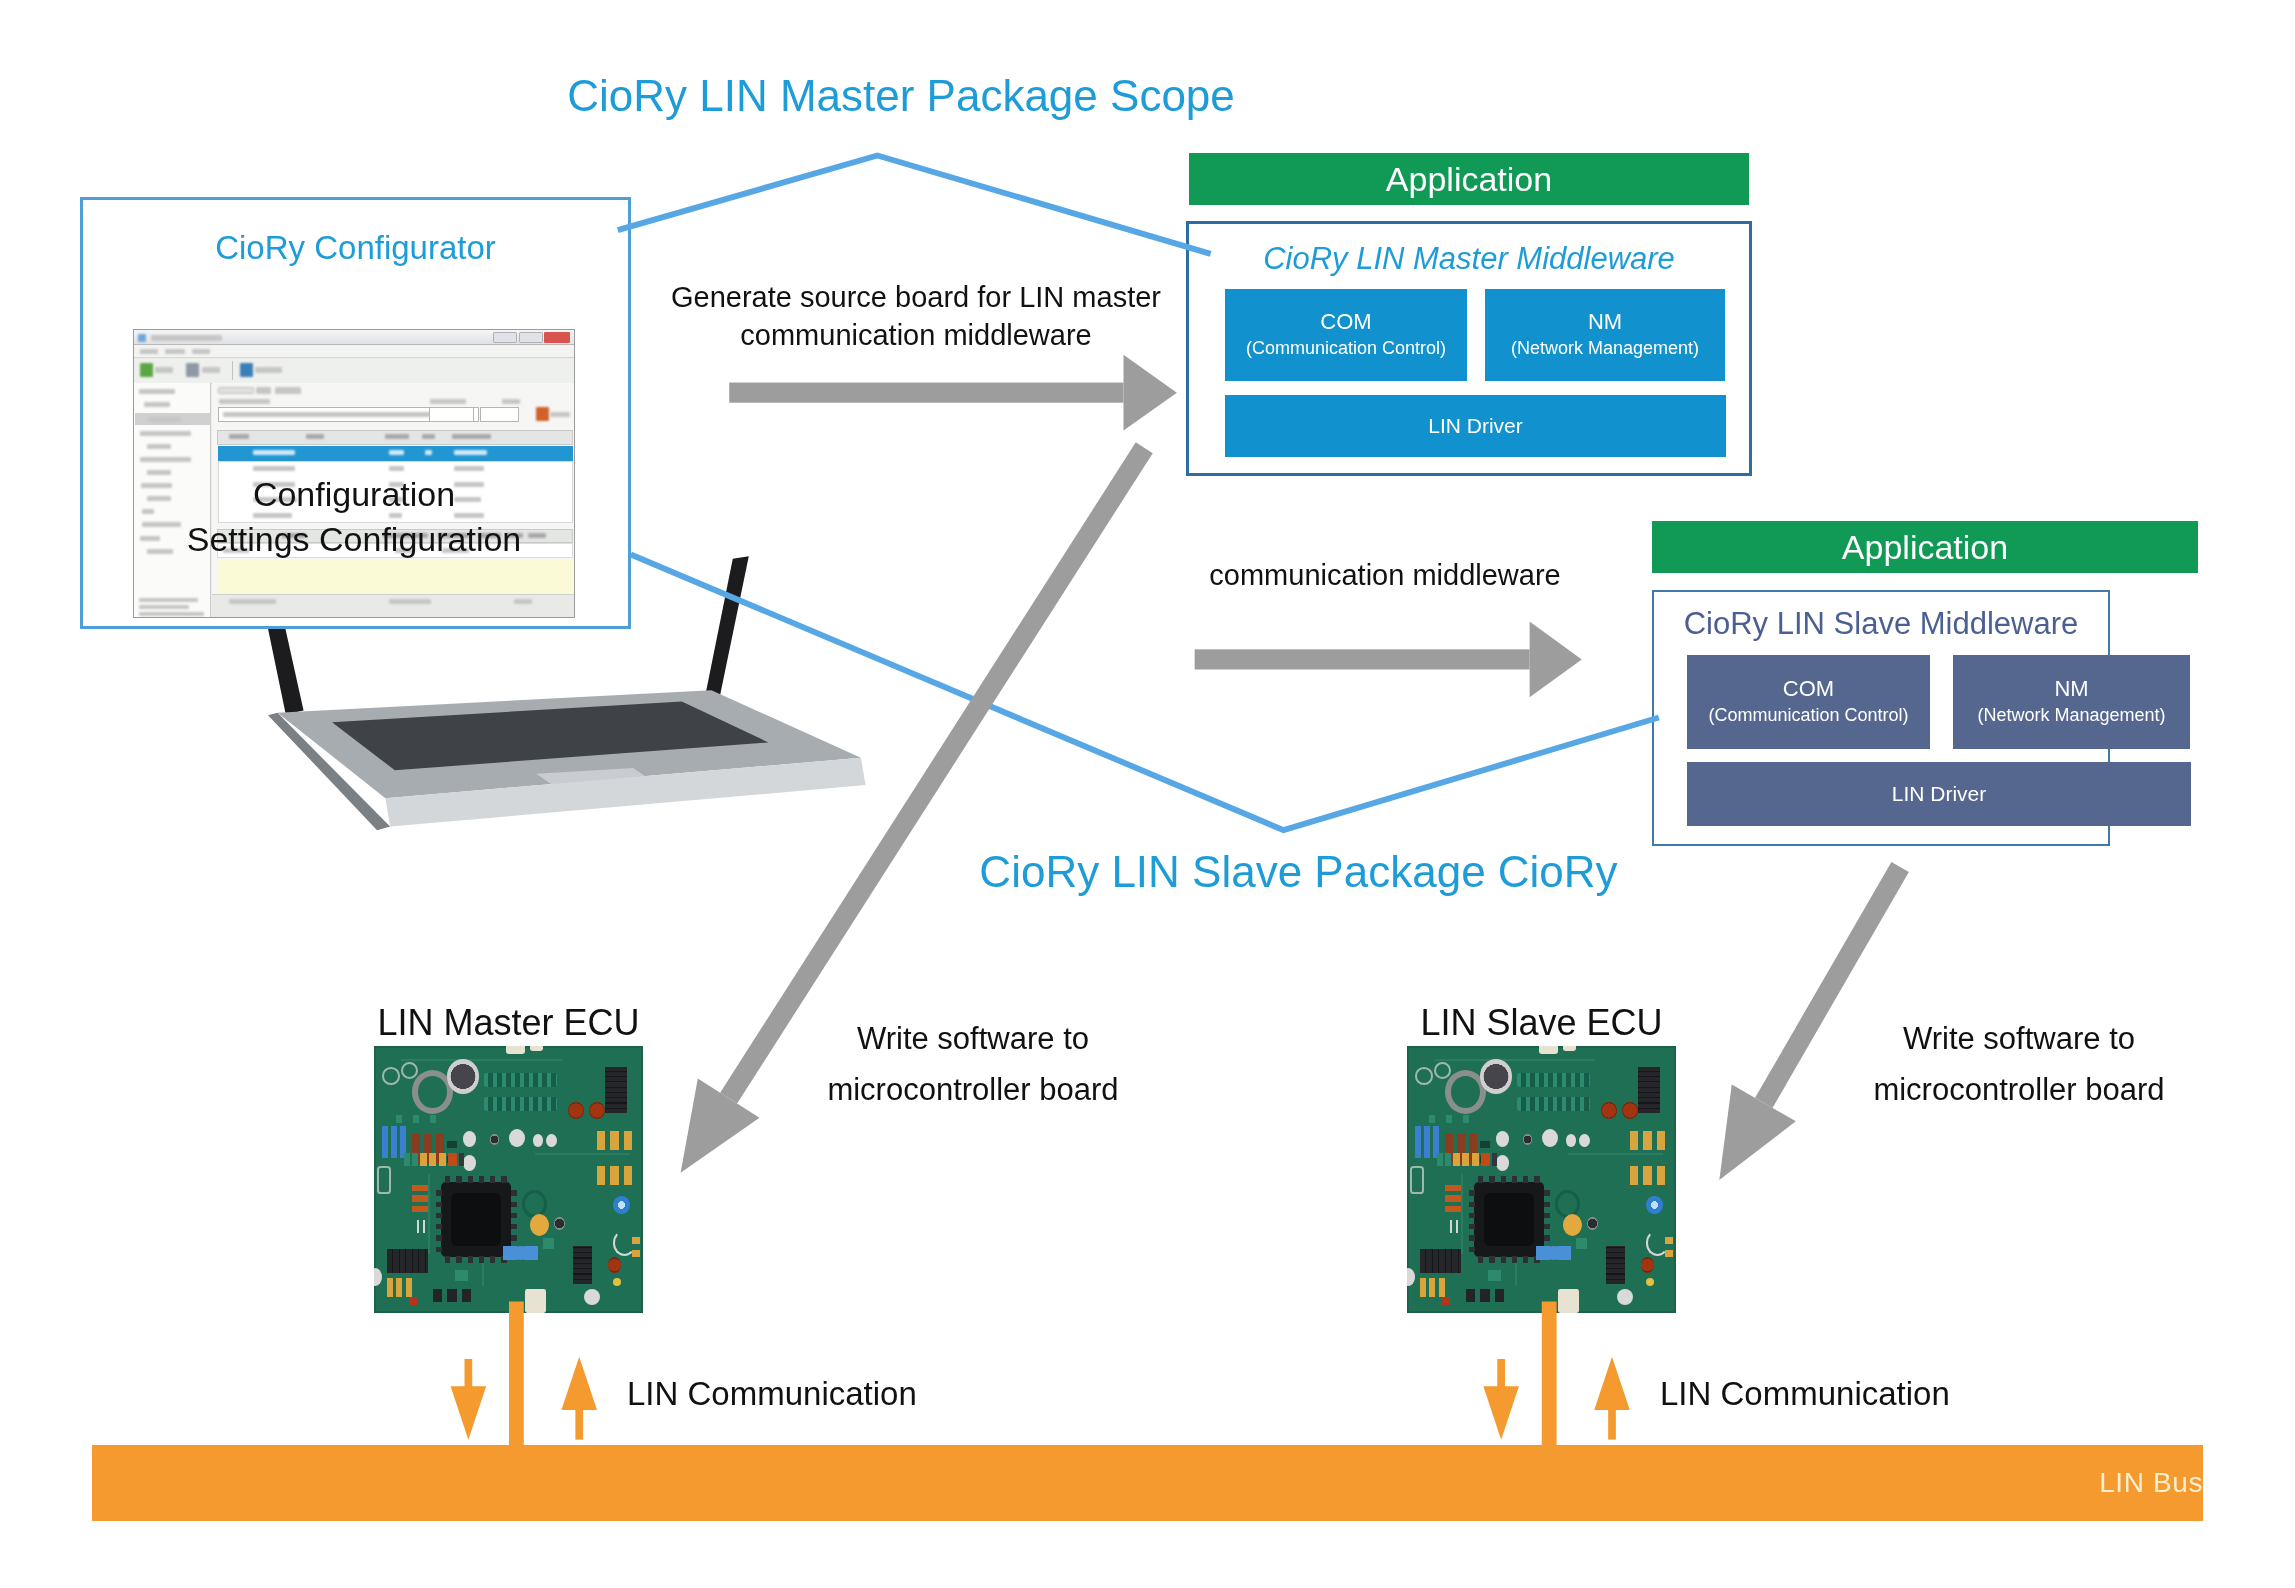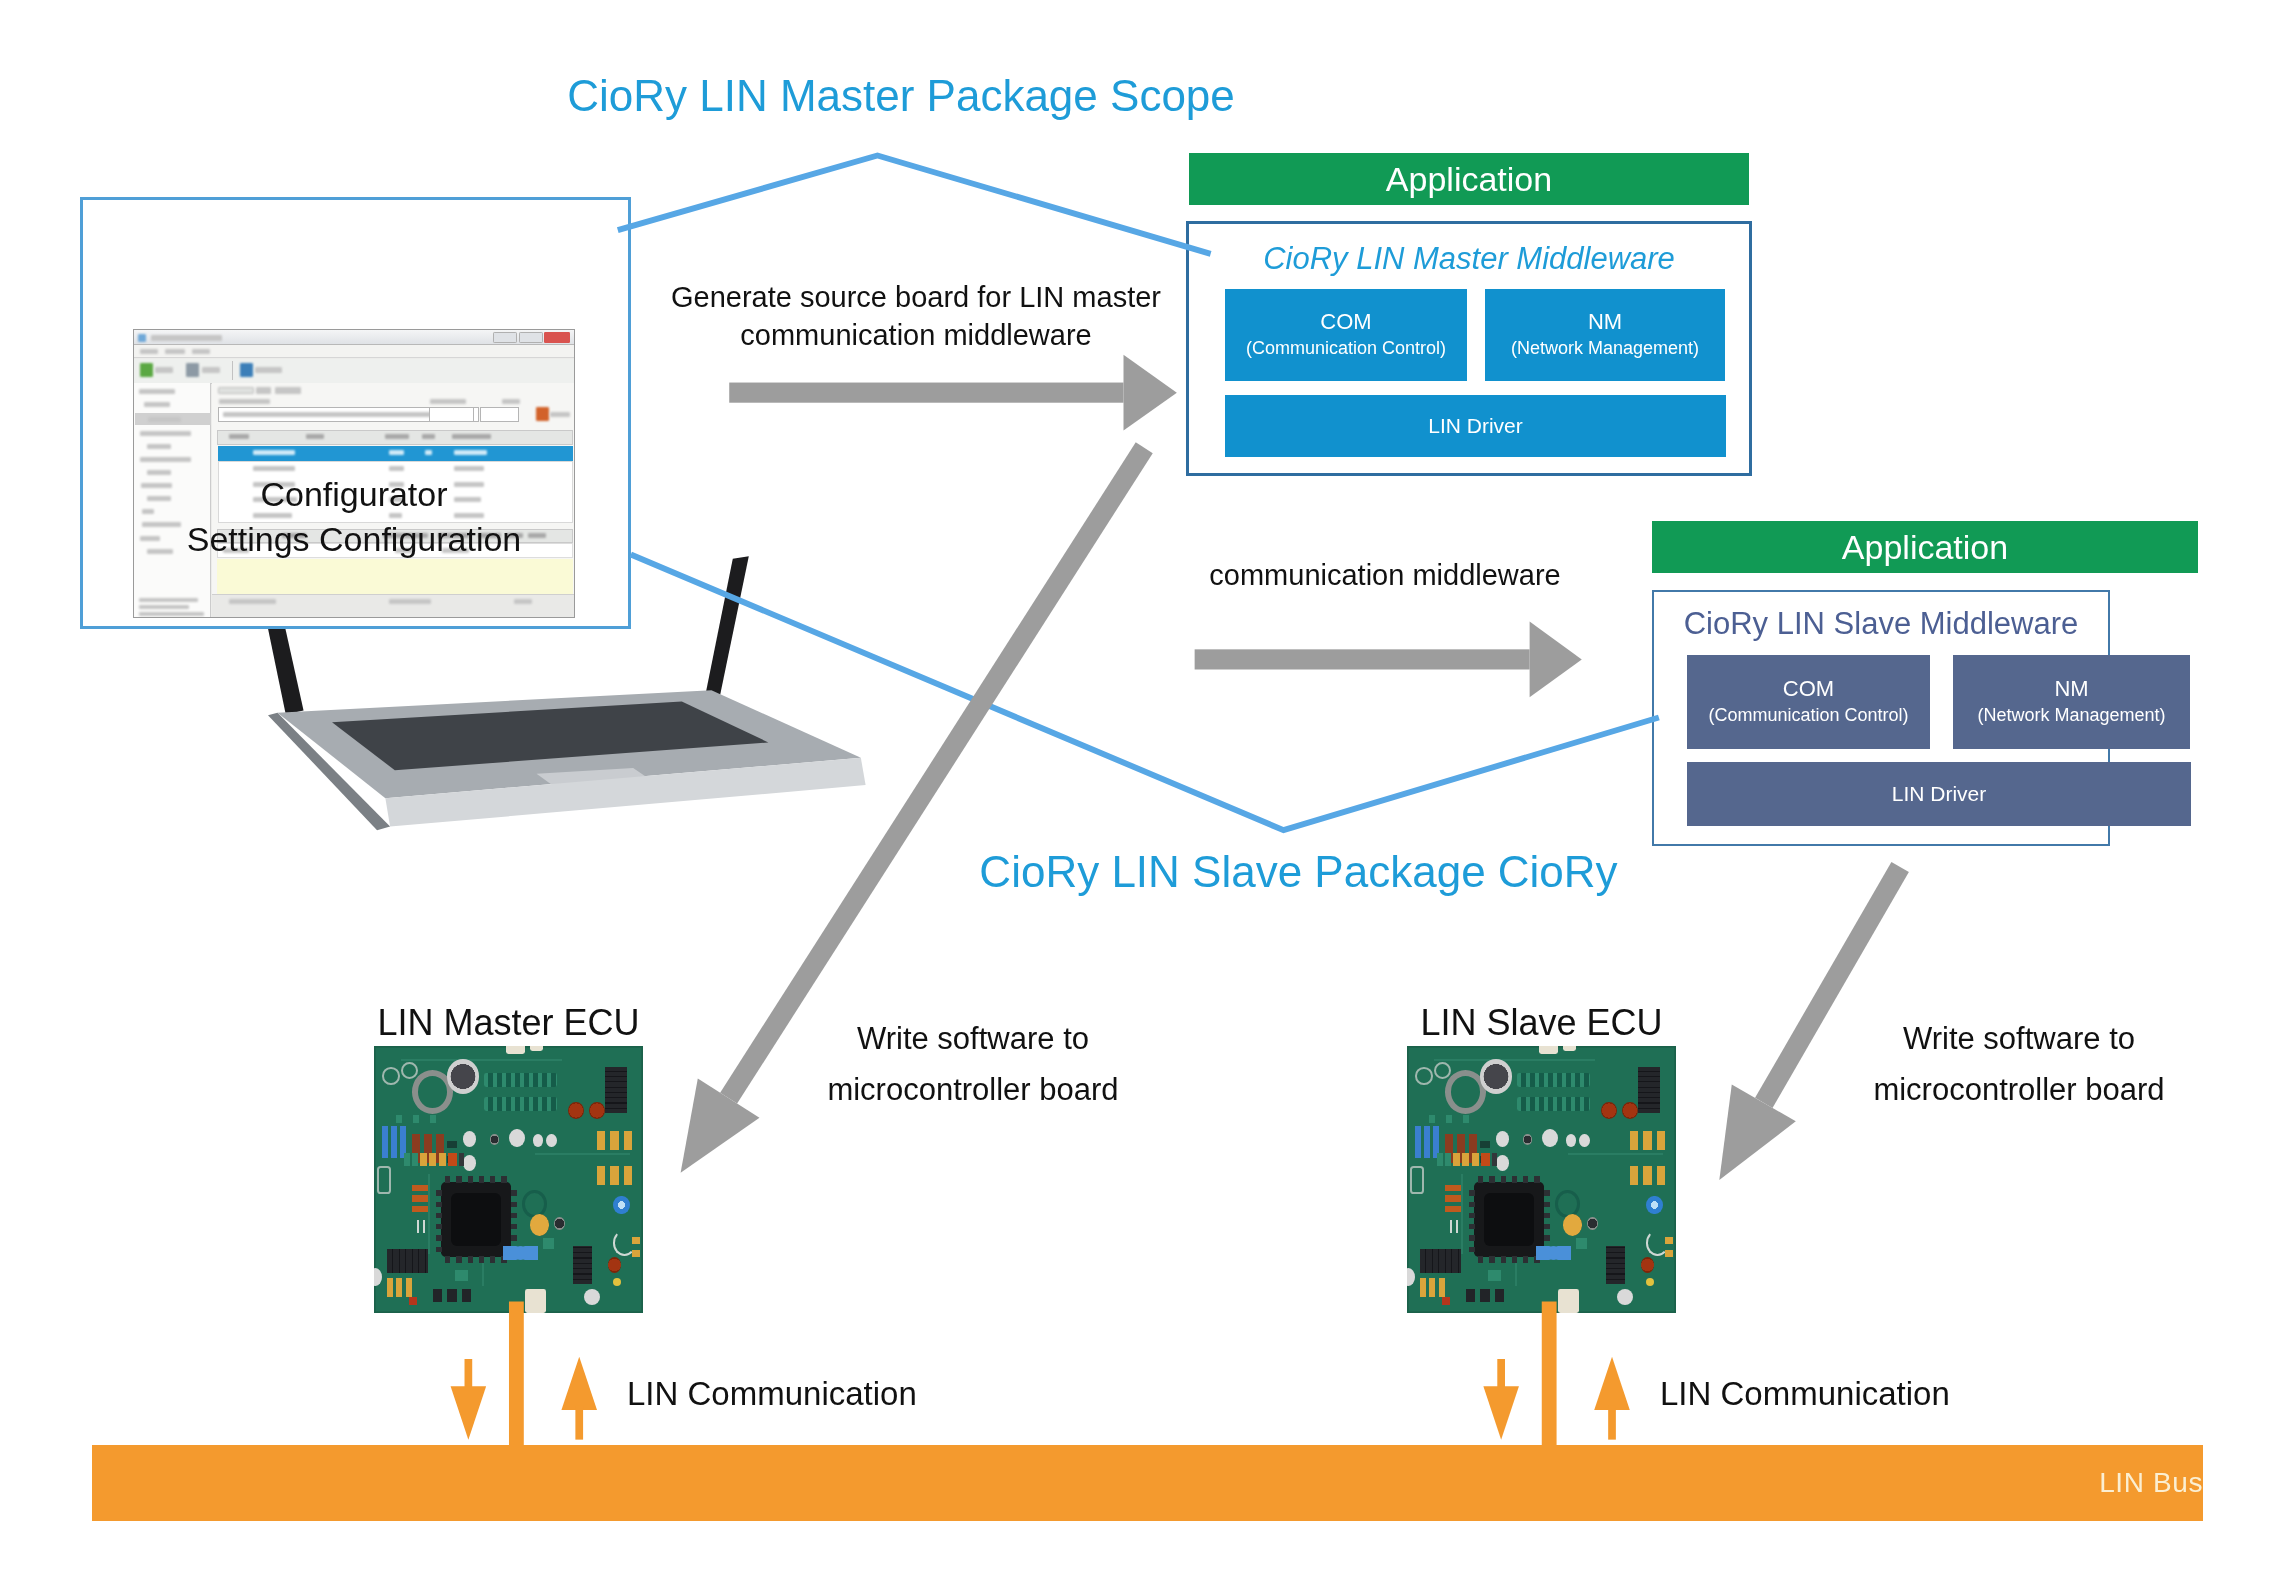--- a/index.html
+++ b/index.html
@@ -132,20 +132,21 @@
   <polygon points="560,1218 1150,1183 1296,1252 666,1299" fill="#3F4348"></polygon>
   <polygon points="905,1305 1068,1295 1094,1313 933,1325" fill="#C9CCD0"></polygon>
   <polygon points="650,1346 1452,1278 1460,1324 658,1394" fill="#D4D7DA"></polygon>
   <polygon points="452,1206 468,1202 658,1394 636,1400" fill="#7B8085"></polygon>
 </svg>
 
 <div class="scope-title" style="left:480px;top:71px;width:842px;text-align:center;">CioRy LIN Master Package Scope</div>
 <div class="scope-title" style="left:901px;top:847px;width:795px;text-align:center;">CioRy LIN Slave Package CioRy</div>
 
 <div class="config-box">
+  <div class="config-title">CioRy Configurator</div>
 
   <div class="appwin">
     <div class="titlebar"></div>
     <div class="blurbar" style="left:3.6px;top:3.6px;width:8.3px;height:8.3px;background:#6fa8d8;"></div>
     <div class="blurbar lite" style="left:16.6px;top:4.7px;width:71px;height:6px;"></div>
     <div class="winbtn" style="right:57px;width:24px;background:#dfe2e6;border:0.6px solid #b0b0b0;"></div>
     <div class="winbtn" style="right:31px;width:24px;background:#dfe2e6;border:0.6px solid #b0b0b0;"></div>
     <div class="winbtn" style="right:3.6px;width:26px;background:#D9534F;"></div>
 
     <div class="menubar"></div>
@@ -233,21 +234,21 @@
     <div class="graypanel" style="left:78px;top:264px;width:363px;height:25px;"></div>
     <div class="blurbar lite" style="left:95px;top:269px;width:47px;height:5.3px;"></div>
     <div class="blurbar lite" style="left:255px;top:269px;width:42px;height:5.3px;"></div>
     <div class="blurbar lite" style="left:380px;top:269px;width:18px;height:5.3px;"></div>
     <div class="blurbar lite" style="left:4.7px;top:268px;width:59px;height:4.2px;"></div>
     <div class="blurbar lite" style="left:4.7px;top:275px;width:50px;height:4.2px;"></div>
     <div class="blurbar lite" style="left:4.7px;top:282px;width:65px;height:4.2px;"></div>
   </div>
 
   <div class="overlay-text">
-    <div>Configurator</div>
+    <div>Configuration</div>
     <div>Settings Configuration</div>
   </div>
 </div>
 
 <div class="app-banner" style="left:1189px;top:153px;width:560px;height:52px;">
   <span>Application</span>
 </div>
 <div class="mw-box master" style="left:1186px;top:221px;width:566px;height:255px;">
   <div class="mw-title">CioRy LIN Master Middleware</div>
   <div class="subbox" style="left:36px;top:65px;width:242px;height:92px;">

